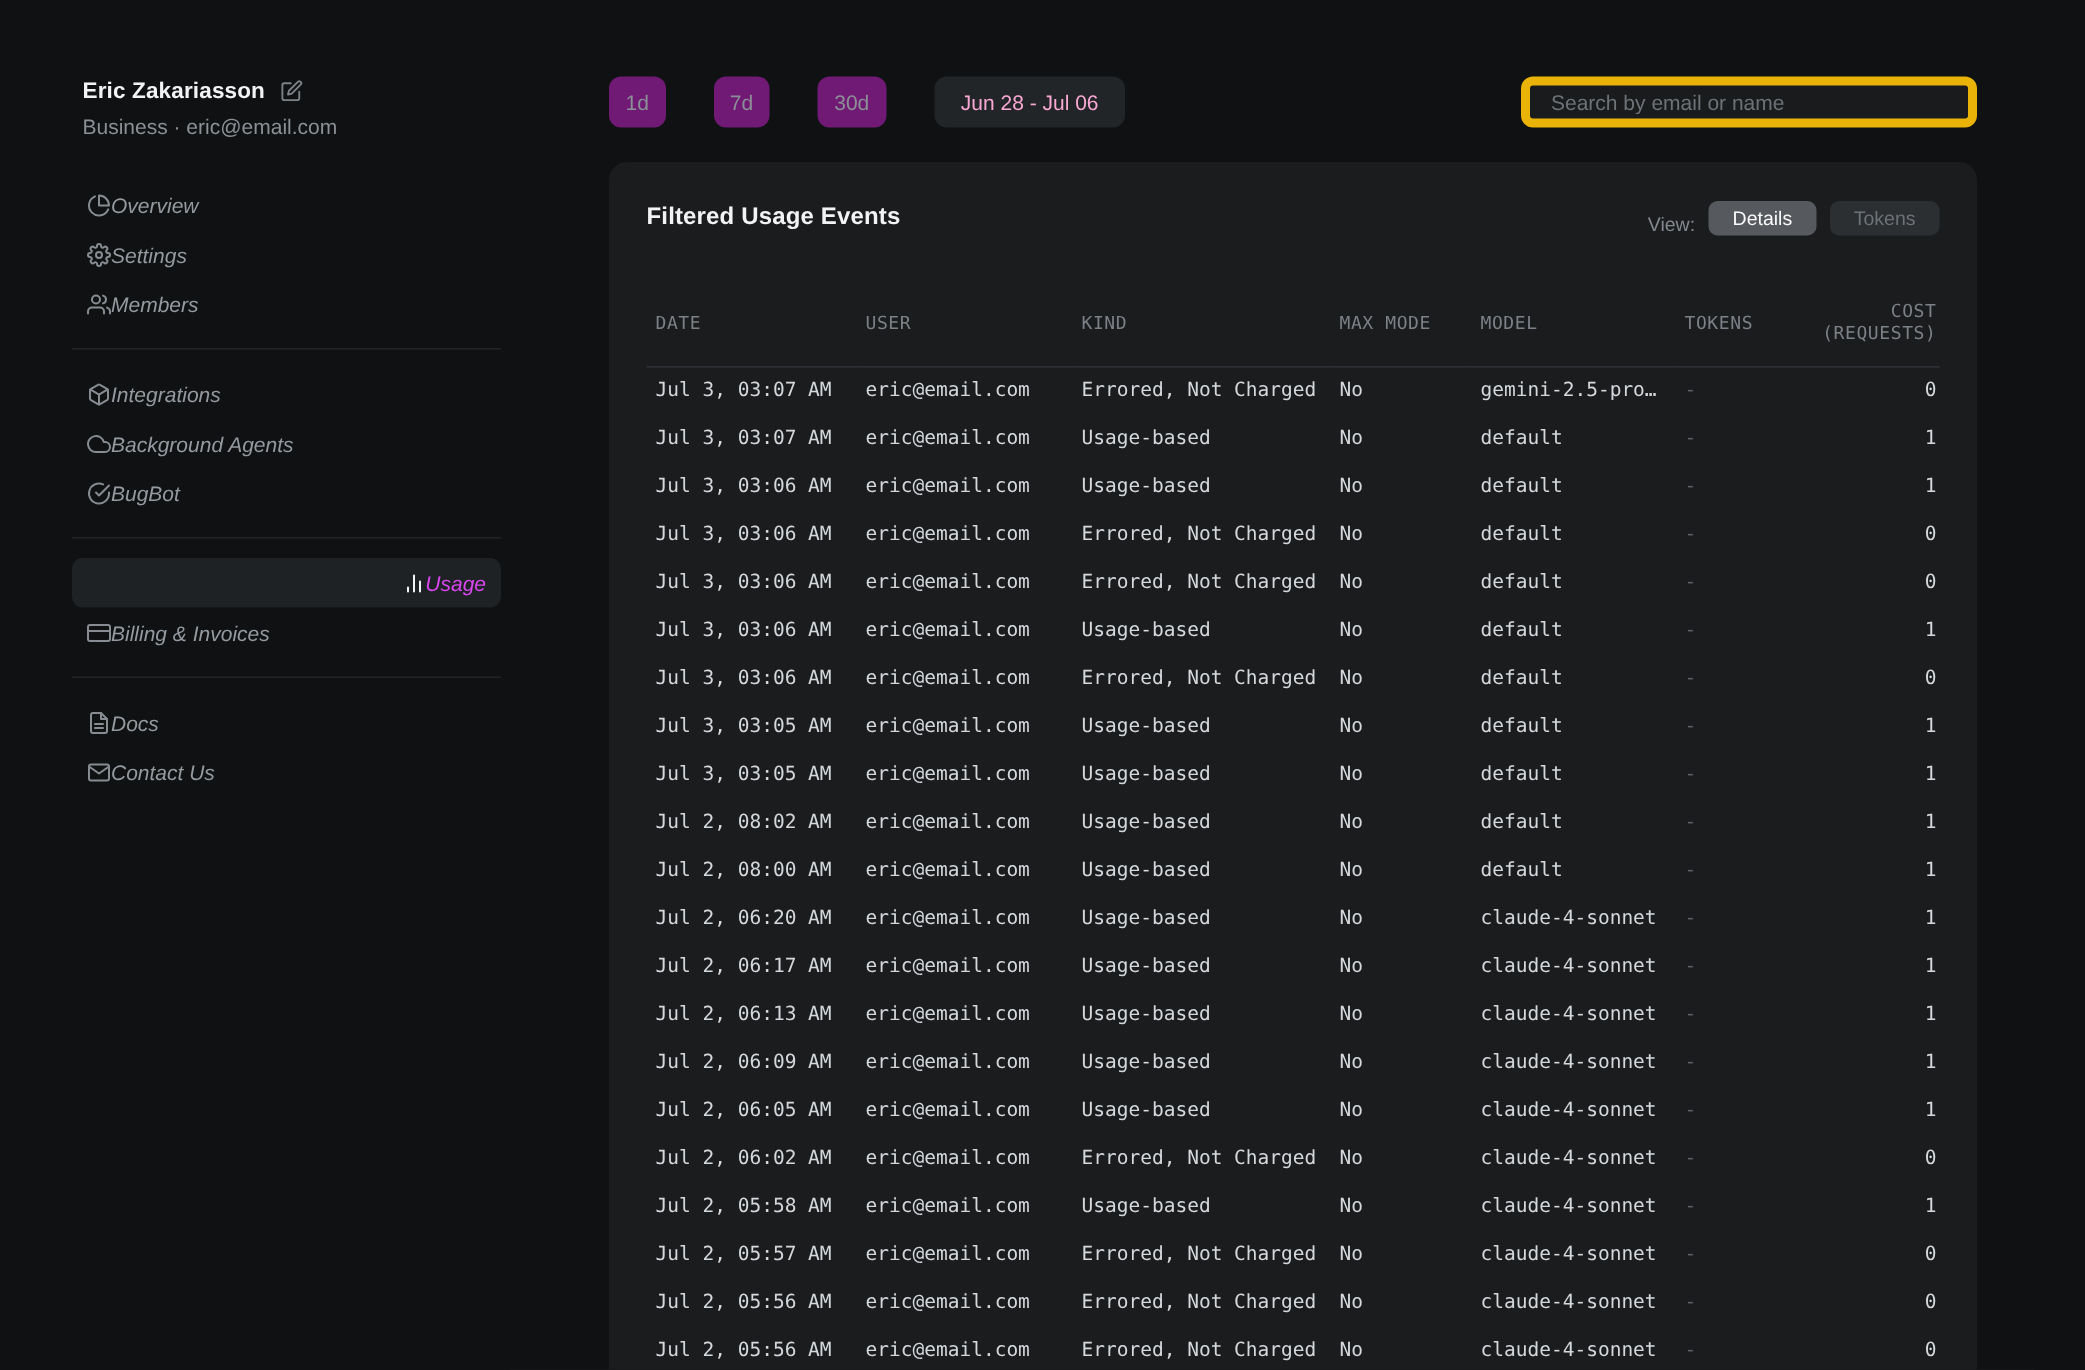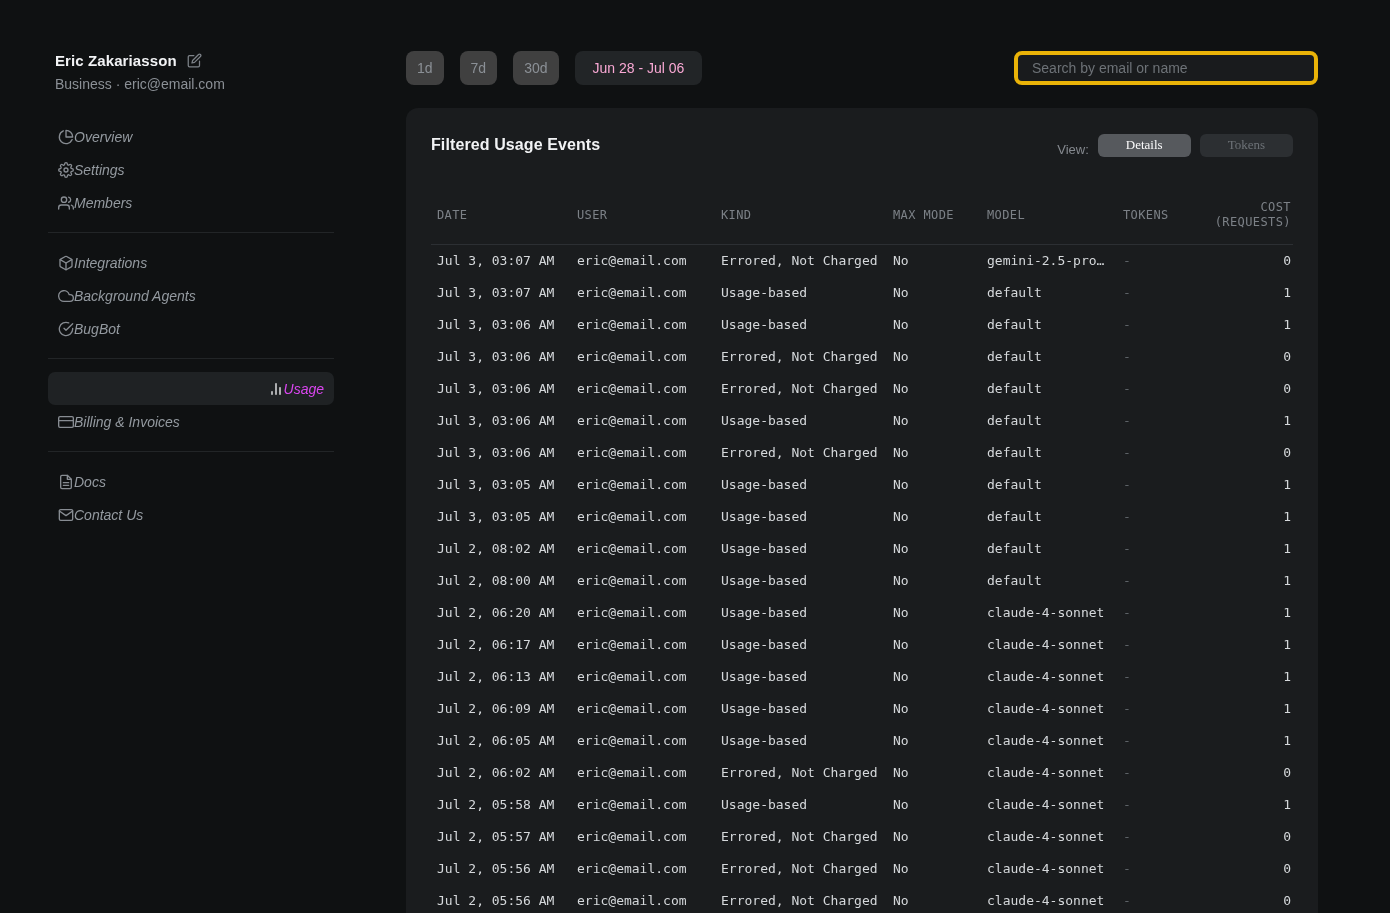--- a/index.html
+++ b/index.html
@@ -30,45 +30,45 @@
   }
   .nav-item .nav-icon { color:#878c92; flex:0 0 auto; }
   .nav-item.active { background:#1f2224; color:#d946ef;justify-content:flex-end; }
   .nav-item.active .nav-icon { color:#f4f5f6; }
   .nav-divider { height:1px; background:#222527; margin:13px 0; width:286px; border:none; }
 
   
   .main { position:absolute; left:406px; top:0; width:912px; }
   .toolbar { display:flex; align-items:center; margin-top:51px; height:34px; }
   .range-btn {
-    height:34px; border:none; border-radius:8px; background:#404040;
+    height:34px; border:none; border-radius:8px; background:#701a75;
     color:#8b9096; font-size:14px; font-family:inherit; padding:0 11px;
-    margin-right:16px; cursor:pointer;
+    margin-right:32px; cursor:pointer;
   }
   .range-btn.date-range { background:#222527; color:#f9a8d4; padding:0 18px; margin-right:0; }
   .search-wrap { margin-left:auto; }
   .search-input {
-    width:304px; height:34px; background:#191b1d; border:4px solid #eab308;
+    width:304px; height:34px; background:#191b1d; border:6px solid #eab308;
     border-radius:8px; color:#d6d9db; padding:0 14px; font-size:14px;
     font-family:inherit; outline:none;
   }
   .search-input::placeholder { color:#6d7277; }
 
   
   .panel {
     margin-top:23px; background:#1a1c1e; border-radius:12px;
     width:912px; height:900px; padding:0 25px;
   }
   .panel-header { display:flex; align-items:center; padding-top:24px; height:50px; }
   .panel-title { font-size:16px; font-weight:700; color:#f2f3f5; letter-spacing:.1px; }
   .view-toggle { margin-left:auto; display:flex; align-items:flex-end; gap:9px; }
   .view-label { color:#85898f; font-size:13px; }
   .view-btn {
-    height:23px; padding:0 28px; border:none; border-radius:6px;
-    font-size:13px; font-family:Liberation Serif, serif; cursor:pointer;
+    height:23px; padding:0 16px; border:none; border-radius:6px;
+    font-size:13px; font-family:Liberation Sans, sans-serif; cursor:pointer;
   }
   .view-btn.active { background:#56595d; color:#fbfbfc; }
   .view-btn.inactive { background:#2c2f32; color:#6d7277; }
 
   
   table.usage { border-collapse:collapse; table-layout:fixed; width:862px; margin-top:42px; }
   table.usage col.c-date   { width:140px; }
   table.usage col.c-user   { width:144px; }
   table.usage col.c-kind   { width:172px; }
   table.usage col.c-max    { width:94px;  }

